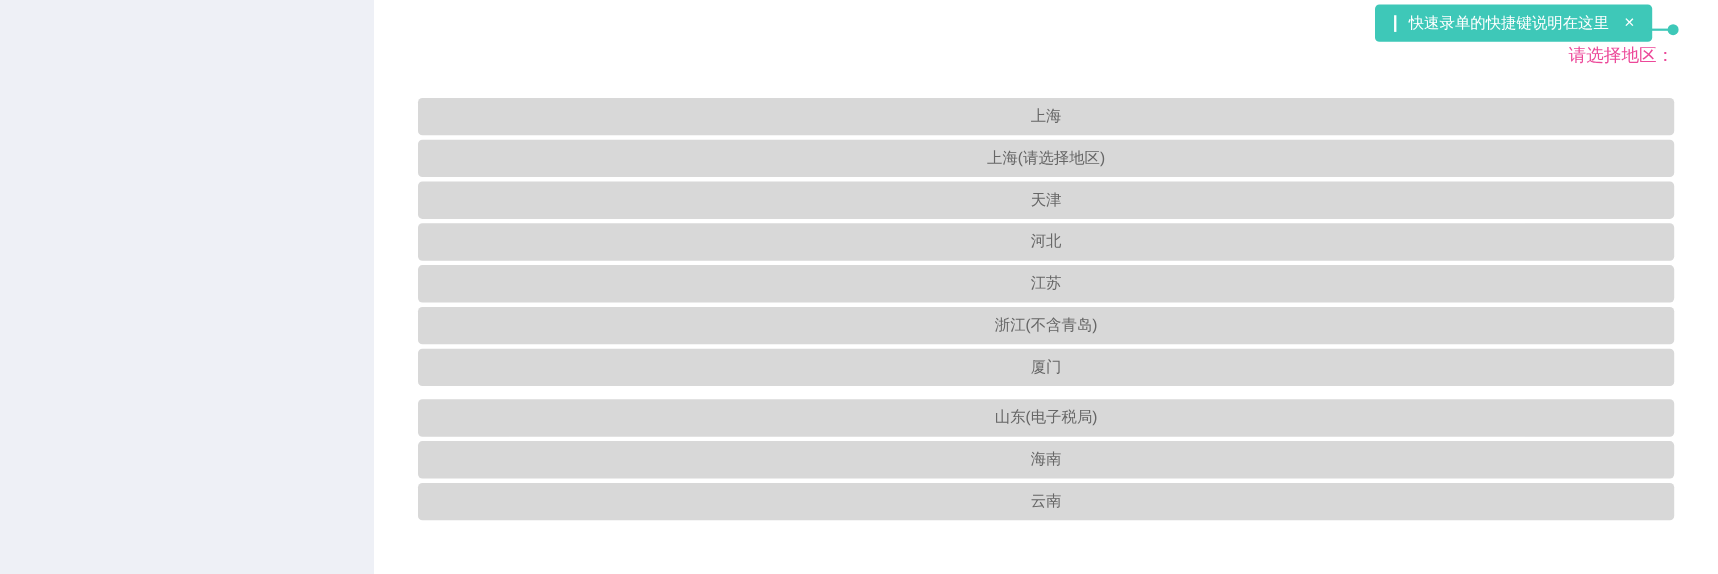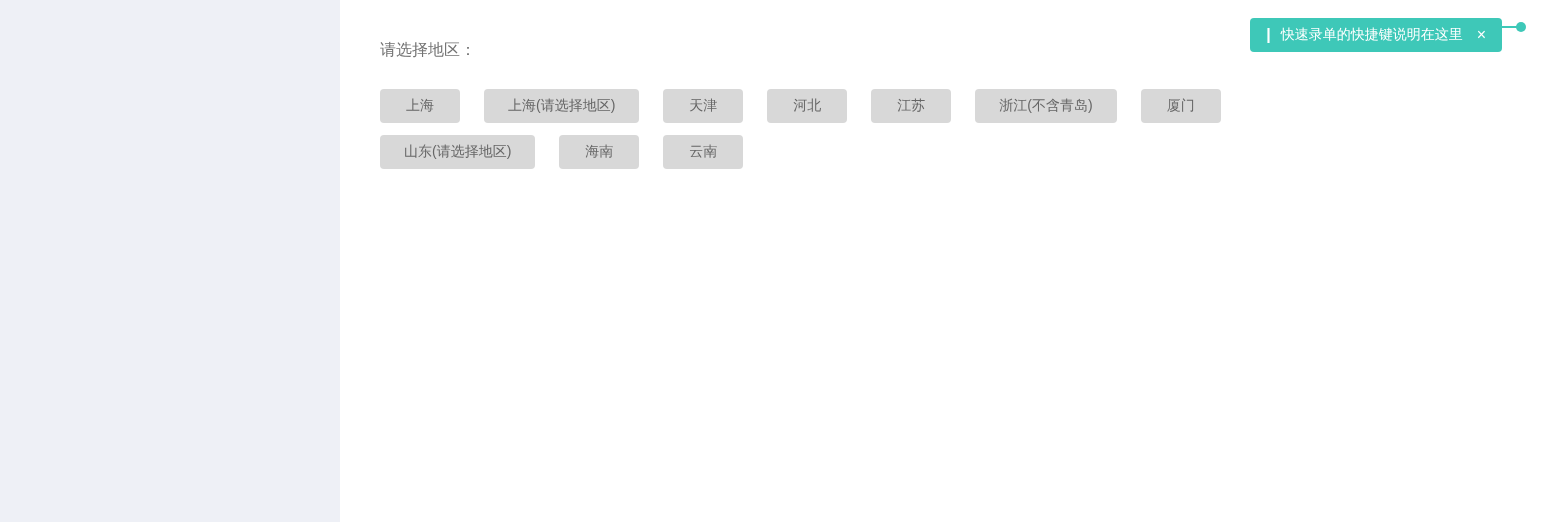--- a/index.html
+++ b/index.html
@@ -31,49 +31,51 @@
 
     .main-content {
       flex: 1;
       background: #ffffff;
       position: relative;
       padding: 40px 40px;
     }
 
     .region-title {
       font-size: 16px;
-      color: #737373;
+      color: #ec4899;
       margin-bottom: 28px;
       font-weight: normal;
+      text-align: right;
     }
 
     .region-buttons-row {
       display: flex;
       flex-wrap: wrap;
-      gap: 24px;
+      gap: 4px;
       margin-bottom: 12px;
+      flex-direction: column;
     }
 
     .region-btn {
       background: #d8d8d8;
       color: #666;
       border: none;
       border-radius: 4px;
       padding: 8px 24px;
       font-size: 14px;
       cursor: pointer;
       white-space: nowrap;
       min-width: 80px;
       text-align: center;
     }
 
     
     .tooltip-banner {
       position: absolute;
-      top: 18px;
+      top: 4px;
       right: 60px;
       background: #3ec8b8;
       color: #fff;
       font-size: 14px;
       padding: 8px 16px;
       border-radius: 4px;
       display: flex;
       align-items: center;
       gap: 10px;
       white-space: nowrap;
@@ -132,19 +134,19 @@
       <button class="region-btn">上海</button>
       <button class="region-btn">上海(请选择地区)</button>
       <button class="region-btn">天津</button>
       <button class="region-btn">河北</button>
       <button class="region-btn">江苏</button>
       <button class="region-btn">浙江(不含青岛)</button>
       <button class="region-btn">厦门</button>
     </div>
 
     <div class="region-buttons-row">
-      <button class="region-btn">山东(请选择地区)</button>
+      <button class="region-btn">山东(电子税局)</button>
       <button class="region-btn">海南</button>
       <button class="region-btn">云南</button>
     </div>
 
   </div>
 </div>
 
 </body></html>

